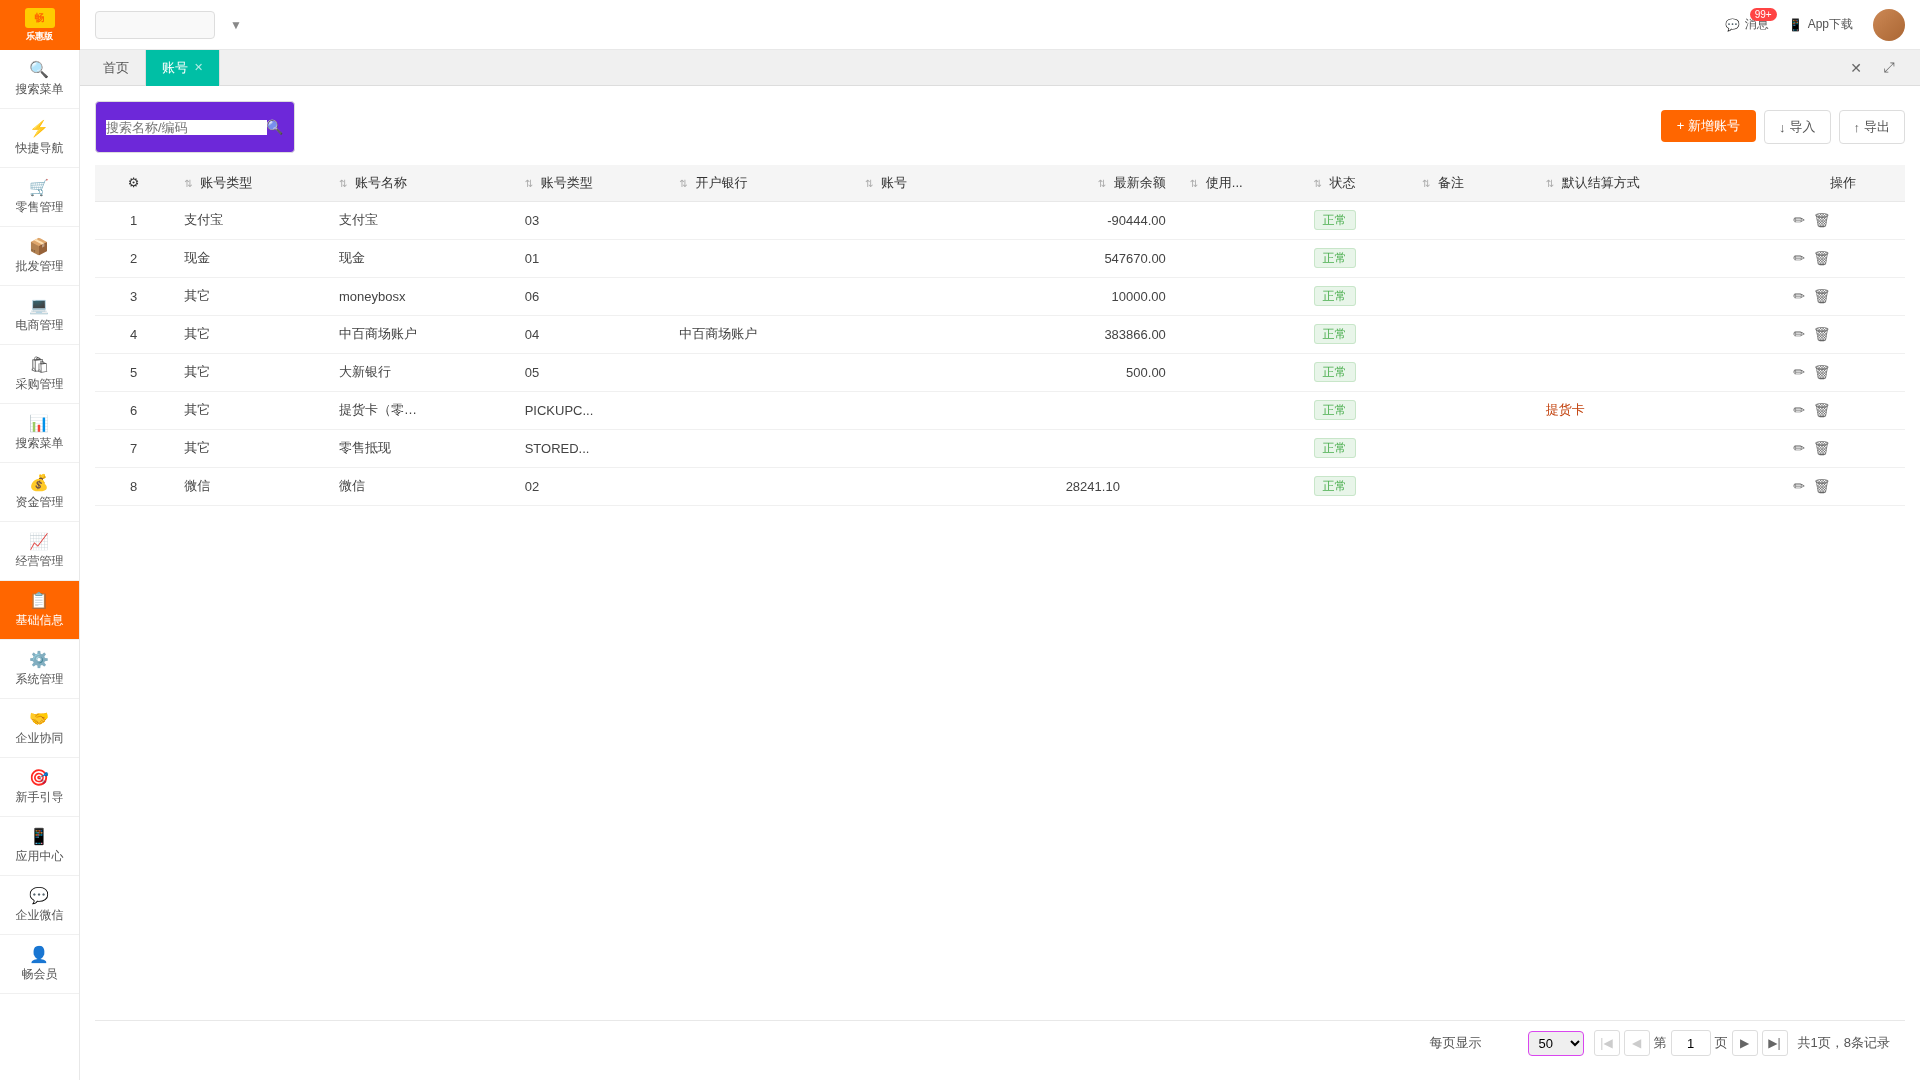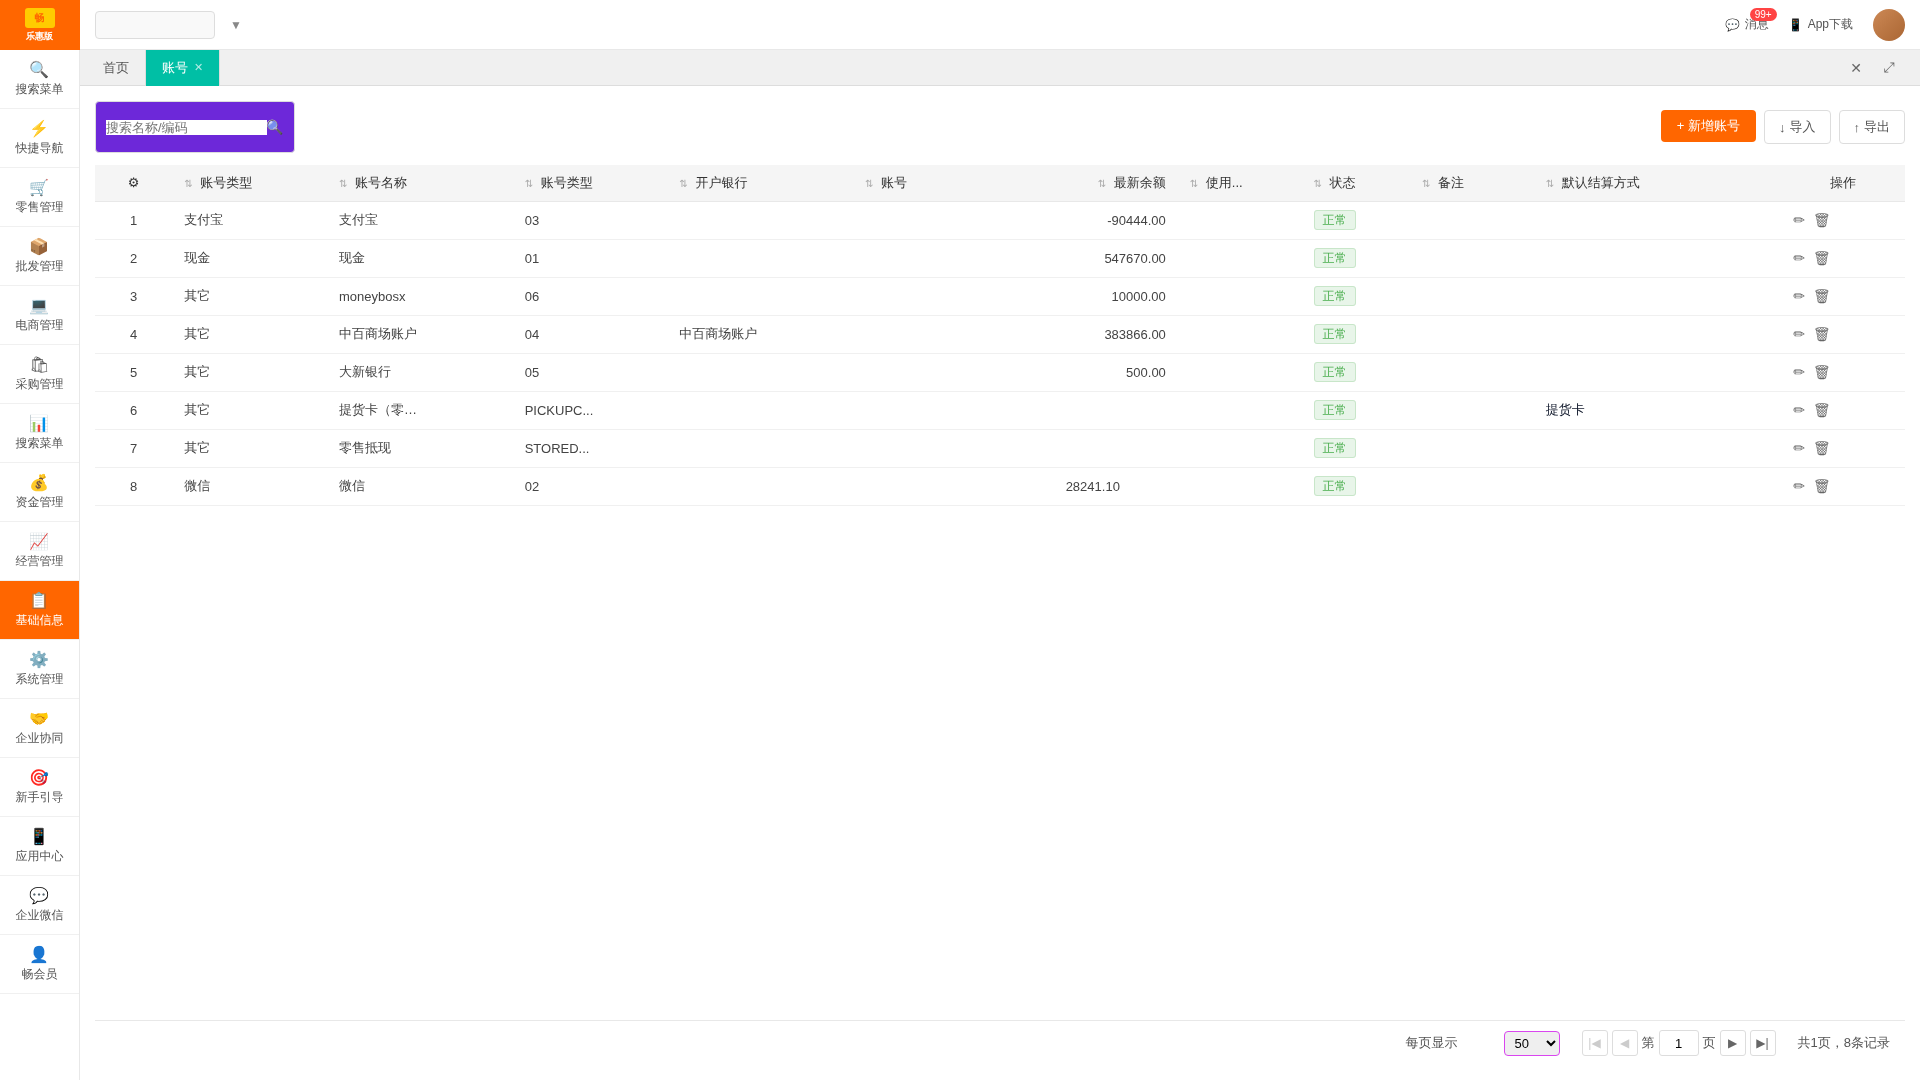--- a/index.html
+++ b/index.html
@@ -283,21 +283,21 @@
     .action-icon { color: #666; font-size: 14px; cursor: pointer; }
 
     
     .pagination {
       height: 45px;
       border-top: 1px solid #e8e8e8;
       display: flex;
       align-items: center;
       justify-content: flex-end;
       padding: 8px 15px;
-      gap: 22px;
+      gap: 10px;
       font-size: 13px;
       color: #555;
     }
     .pagination-info { display: flex; align-items: center; gap: 6px; }
     .page-size-select {
       border: 1px solid #d946ef;
       border-radius: 4px;
       padding: 3px 6px;
       font-size: 13px;
       margin-left: 40px;
@@ -637,21 +637,21 @@
       <td class="col-name">提货卡（零…</td>
       <td class="col-code">PICKUPC...</td>
       <td class="col-bank"></td>
       <td class="col-account"></td>
       <td class="col-balance" style="text-align:right;"></td>
       <td class="col-use"></td>
       <td class="col-status">
         <span class="status-badge">正常</span>
       </td>
       <td class="col-remark"></td>
-      <td class="col-default" style="color: #0f172a;">提货卡</td>
+      <td class="col-default" style="color: #c2410c;">提货卡</td>
       <td class="col-action">
         <div class="action-icons">
           <span class="action-icon" title="编辑">✏</span>
           <span class="action-icon" title="删除">🗑</span>
         </div>
       </td>
     </tr>
             <tr>
       <td class="col-no" style="text-align:center;">7</td>
       <td class="col-type">其它</td>

